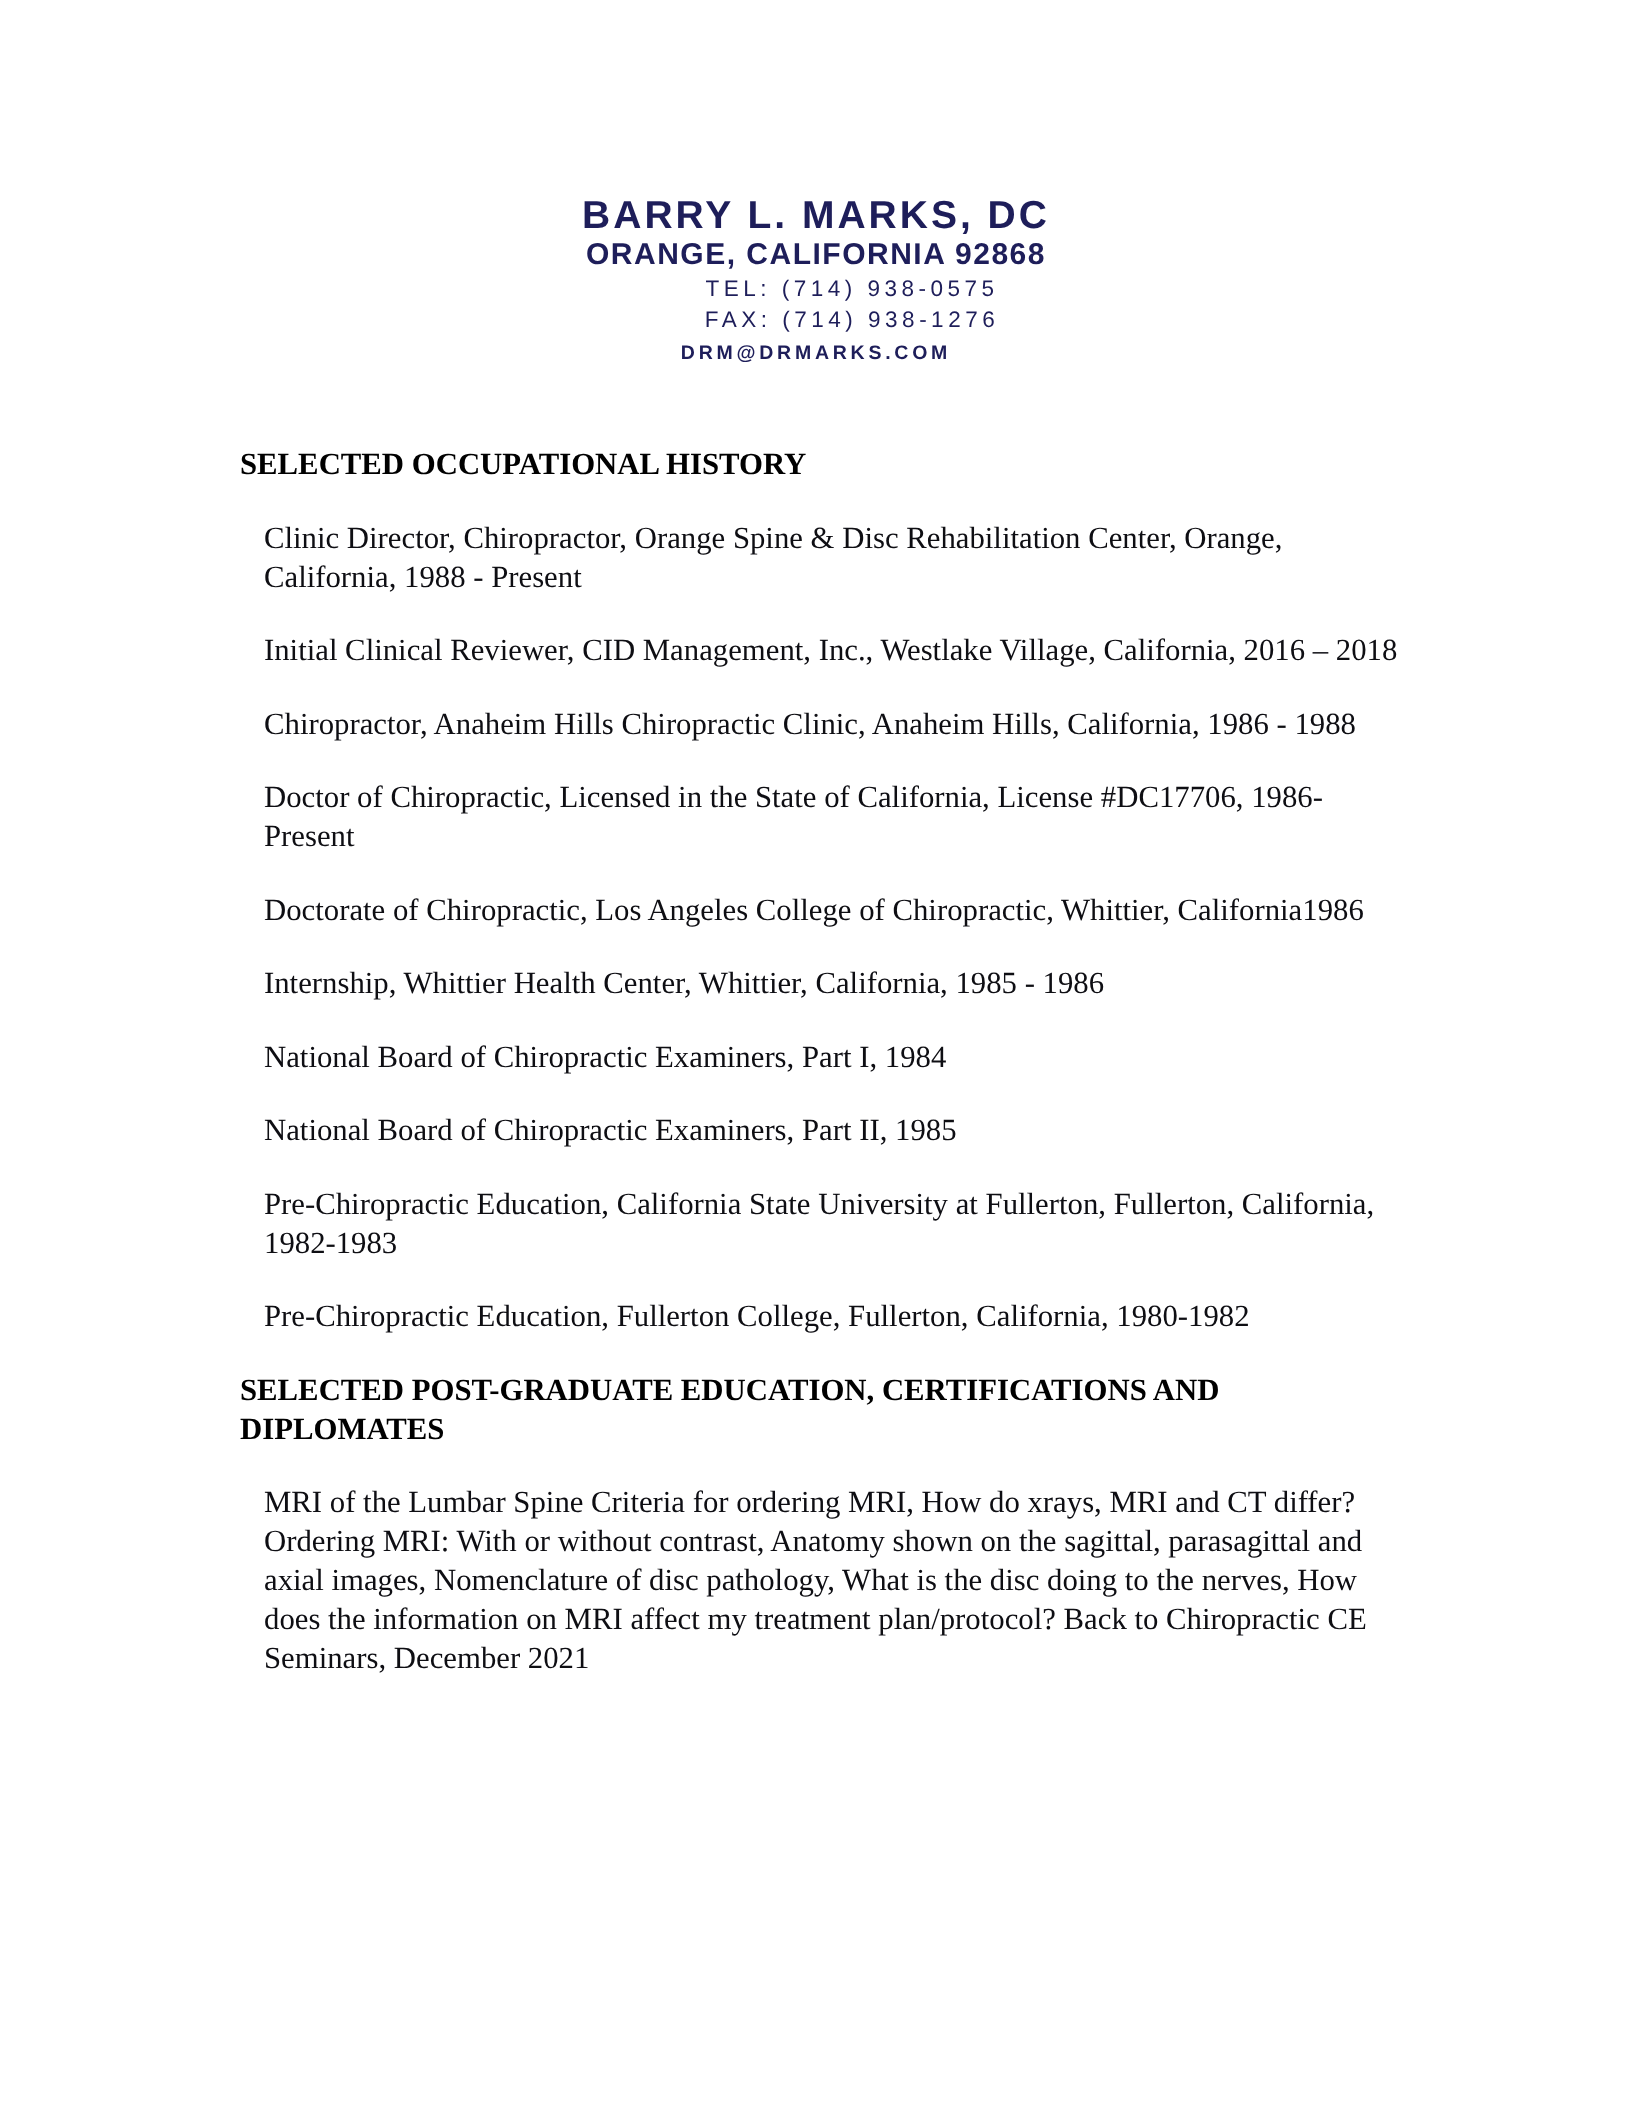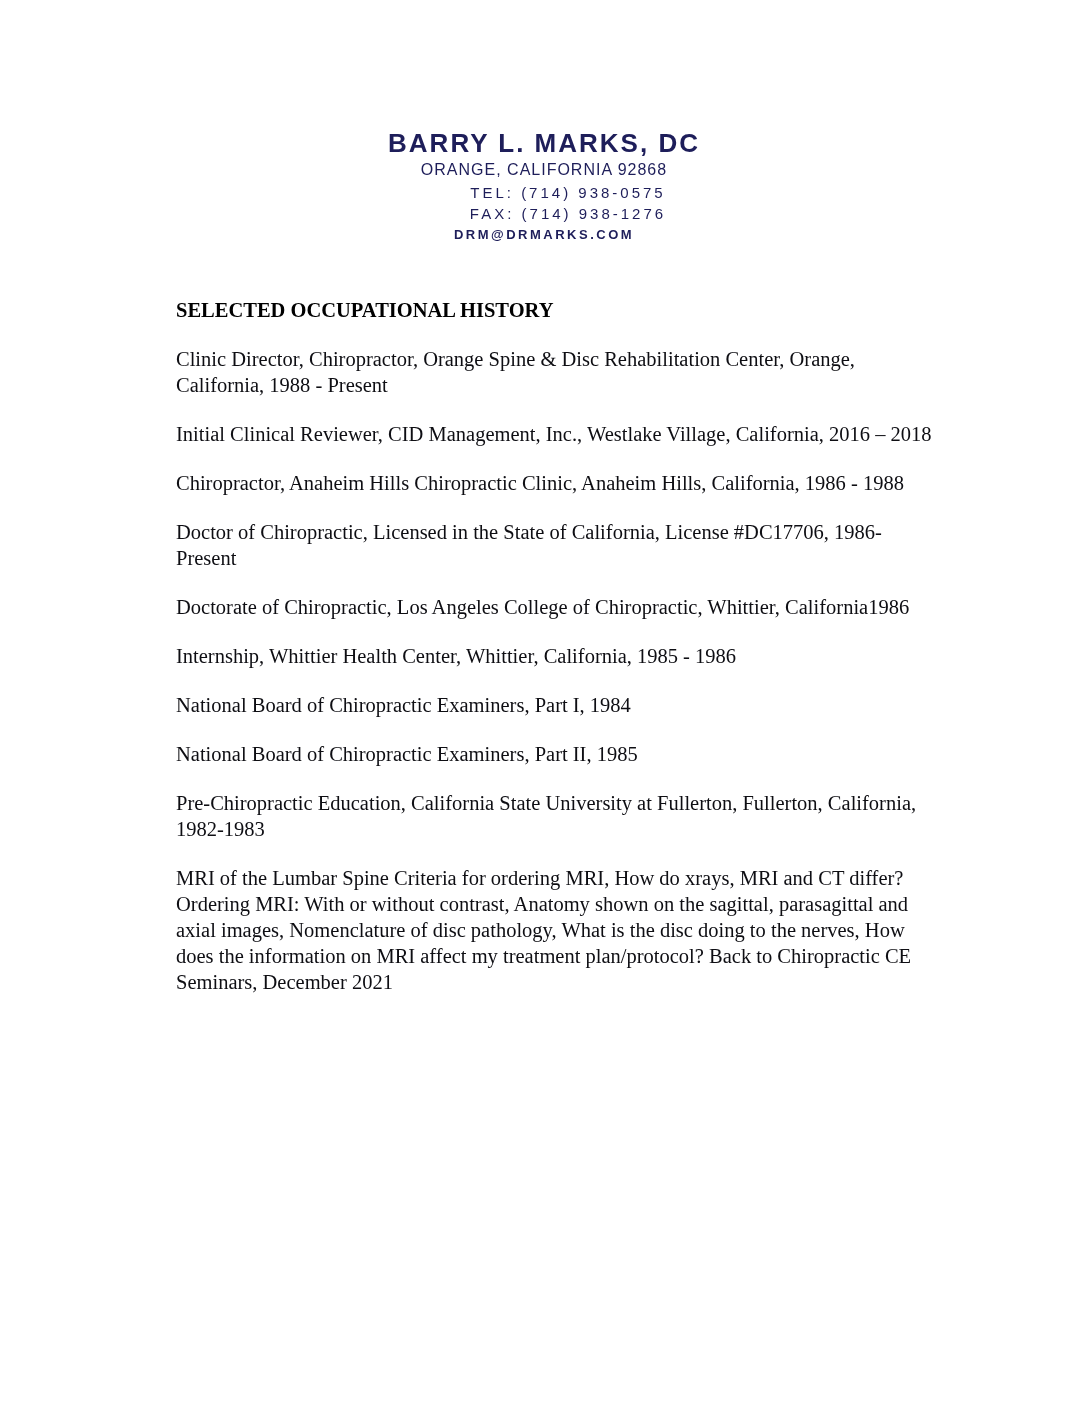--- a/index.html
+++ b/index.html
@@ -23,23 +23,23 @@
     font-weight: 700;
     letter-spacing: 2px;
   }
   .lh-address {
     font-size: 14px;
     line-height: 22px;
     font-weight: 400;
     letter-spacing: 3.5px;
   }
   .lh-city {
-    font-size: 16px;
+    font-size: 20px;
     line-height: 24px;
-    font-weight: 400;
+    font-weight: 700;
     letter-spacing: 1px;
   }
   .lh-tel, .lh-fax {
     font-size: 15px;
     line-height: 21px;
     letter-spacing: 3px;
     padding-left: 48px;
   }
   .lh-email {
     font-size: 13px;
@@ -52,21 +52,21 @@
     margin: 52px 0 0 160px;
     font-size: 20.5px;
     line-height: 26px;
     color: #0e0e13;
   }
   .section-heading {
     font-size: 20.5px;
     line-height: 26px;
     font-weight: 700;
     color: #000000;
-    margin: 0 0 23px 16px;
+    margin: 0 0 23px 0;
   }
   .para {
     margin: 0 0 23px 16px;
   }
   .italic {
     text-align: right;
   }
 </style>
 </head>
 <body>
@@ -83,15 +83,17 @@
       <h2 class="section-heading">SELECTED OCCUPATIONAL HISTORY</h2>
       <p class="para"><span>Clinic Director, Chiropractor, Orange Spine &amp; Disc Rehabilitation Center, Orange, California, 1988 - Present</span></p>
       <p class="para"><span>Initial Clinical Reviewer, CID Management, Inc., Westlake Village, California, 2016 – 2018</span></p>
       <p class="para"><span>Chiropractor, Anaheim Hills Chiropractic Clinic, Anaheim Hills, California, 1986 - 1988</span></p>
       <p class="para"><span>Doctor of Chiropractic, Licensed in the State of California, License #DC17706, 1986-Present</span></p>
       <p class="para"><span>Doctorate of Chiropractic, Los Angeles College of Chiropractic, Whittier, California1986</span></p>
       <p class="para"><span>Internship, Whittier Health Center, Whittier, California, 1985 - 1986</span></p>
       <p class="para"><span>National Board of Chiropractic Examiners, Part I, 1984</span></p>
       <p class="para"><span>National Board of Chiropractic Examiners, Part II, 1985</span></p>
       <p class="para"><span>Pre-Chiropractic Education, California State University at Fullerton, Fullerton, California, 1982-1983</span></p>
+      <p class="para"><span>Pre-Chiropractic Education, Fullerton College, Fullerton, California, 1980-1982</span></p>
+      <h2 class="section-heading">SELECTED POST-GRADUATE EDUCATION, CERTIFICATIONS AND DIPLOMATES</h2>
       <p class="para"><span>MRI of the Lumbar Spine Criteria for ordering MRI, </span><span class="italic">How do xrays, MRI and CT differ? Ordering MRI: With or without contrast, Anatomy shown on the sagittal, parasagittal and axial images, Nomenclature of disc pathology, What is the disc doing to the nerves, How does the information on MRI affect my treatment plan/protocol?</span><span> Back to Chiropractic CE Seminars, December 2021</span></p>
     </main>
 </div>
 
 </body></html>

